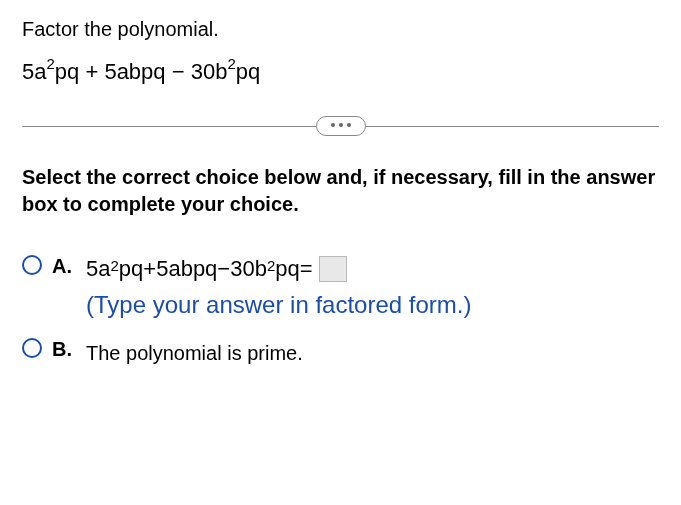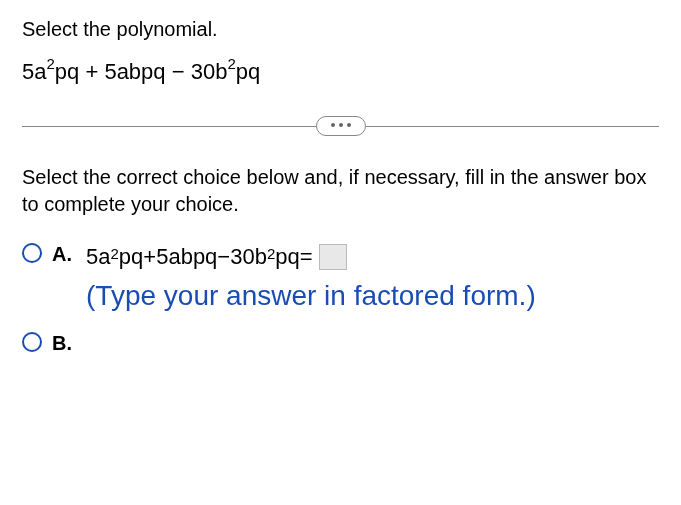--- a/index.html
+++ b/index.html
@@ -58,22 +58,23 @@
       display: flex;
       gap: 4px;
     }
     .dot {
       width: 4px;
       height: 4px;
       background: #666;
       border-radius: 50%;
     }
     .instruction {
-      margin-bottom: 22px;
+      margin-bottom: 34px;
       line-height: 1.35;
+      font-weight: bold;
     }
     .choice-row {
       display: flex;
       align-items: flex-start;
       margin-bottom: 12px;
     }
     .radio {
       width: 20px;
       height: 20px;
       border: 2px solid #1a4db3;
@@ -104,31 +105,31 @@
       width: 28px;
       height: 26px;
       background: #e8e8e8;
       border: 1px solid #bbb;
       vertical-align: middle;
       margin-left: 6px;
       cursor: text;
     }
     .hint {
       color: #1a4db3;
-      font-size: 28px;
+      font-size: 24px;
       margin-top: 2px;
     }
     .choice-b-text {
       margin-top: 3px;
     }
   </style>
 </head>
 <body>
 
-<div class="prompt">Select the polynomial.</div>
+<div class="prompt">Factor the polynomial.</div>
 
 <div class="expression">
   <span>5a</span><span class="sup">2</span><span>pq</span><span> + </span><span>5abpq</span><span> − </span><span>30b</span><span class="sup">2</span><span>pq</span>
 </div>
 
 <div class="divider-row">
   <div class="hr-line"></div>
   <div class="dots-pill">
     <span>
       <span class="dot"></span>
@@ -158,13 +159,14 @@
         <span> = </span>
         <span class="answer-box"></span>
     </div>
     <div class="hint">(Type your answer in factored form.)</div>
   </div>
 </div>
 
 <div class="choice-row">
   <div class="radio"></div>
   <div class="choice-letter">B.</div>
+  <div class="choice-body choice-b-text">The polynomial is prime.</div>
 </div>
 
 </body></html>

